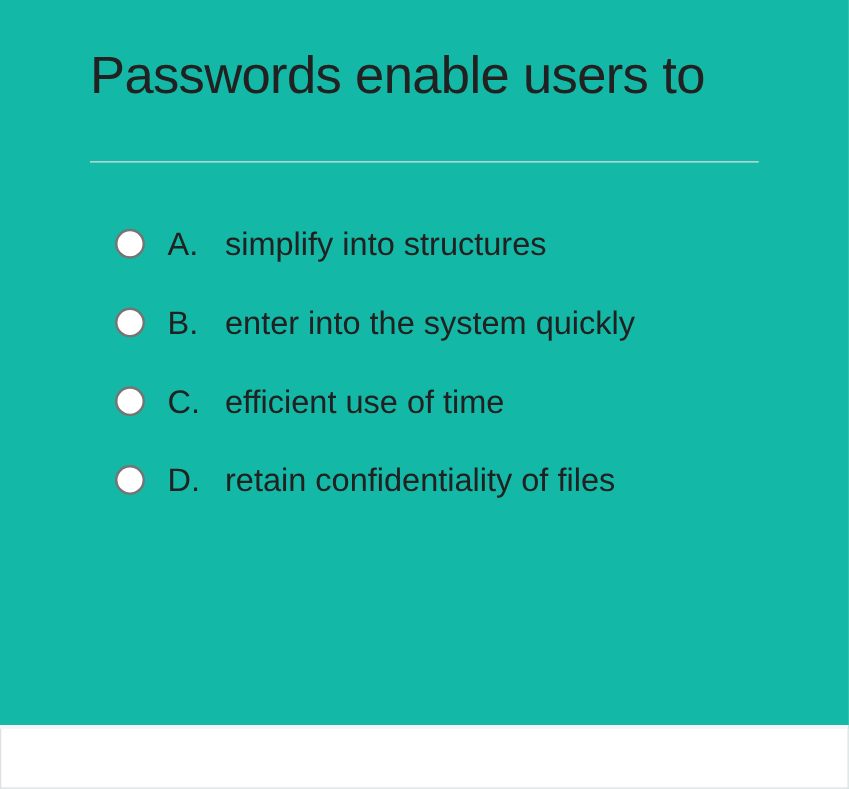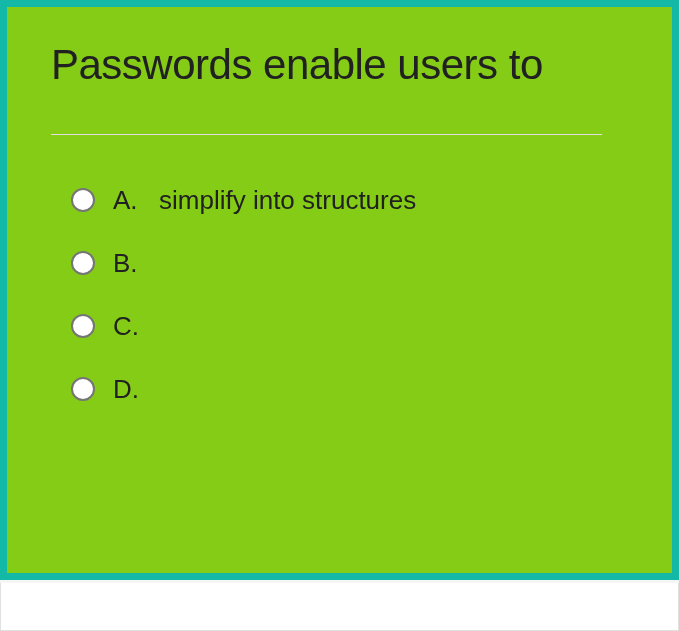--- a/index.html
+++ b/index.html
@@ -8,25 +8,25 @@
     padding: 0;
   }
   body {
     font-family: Arial, Helvetica, sans-serif;
     background: #f5f5f5;
     width: 679px;
     height: 631px;
     padding: 0;
   }
   .card {
-    background: #84cc16;
-    border: 7px solid #14b8a6;
+    background: #14b8a6;
+    border: 2px solid #14b8a6;
     width: 100%;
     min-height: 580px;
-    padding: 30px 70px 50px 44px;
+    padding: 30px 70px 50px 70px;
   }
   .question-title {
     font-size: 42px;
     font-weight: 400;
     color: #212121;
     line-height: 1.35;
     letter-spacing: -0.5px;
     padding-bottom: 40px;
   }
   .divider {
@@ -86,32 +86,35 @@
       <span class="option-label-row">
         <span class="option-letter">A.</span>
         <span>simplify into structures</span>
       </span>
     </label>
 
     <label class="option">
       <span class="radio"></span>
       <span class="option-label-row">
         <span class="option-letter">B.</span>
+        <span>enter into the system quickly</span>
       </span>
     </label>
 
     <label class="option">
       <span class="radio"></span>
       <span class="option-label-row">
         <span class="option-letter">C.</span>
+        <span>efficient use of time</span>
       </span>
     </label>
 
     <label class="option">
       <span class="radio"></span>
       <span class="option-label-row">
         <span class="option-letter">D.</span>
+        <span>retain confidentiality of files</span>
       </span>
     </label>
 
   </div>
 </div>
 <div class="bottom-strip"></div>
 
 </body></html>

